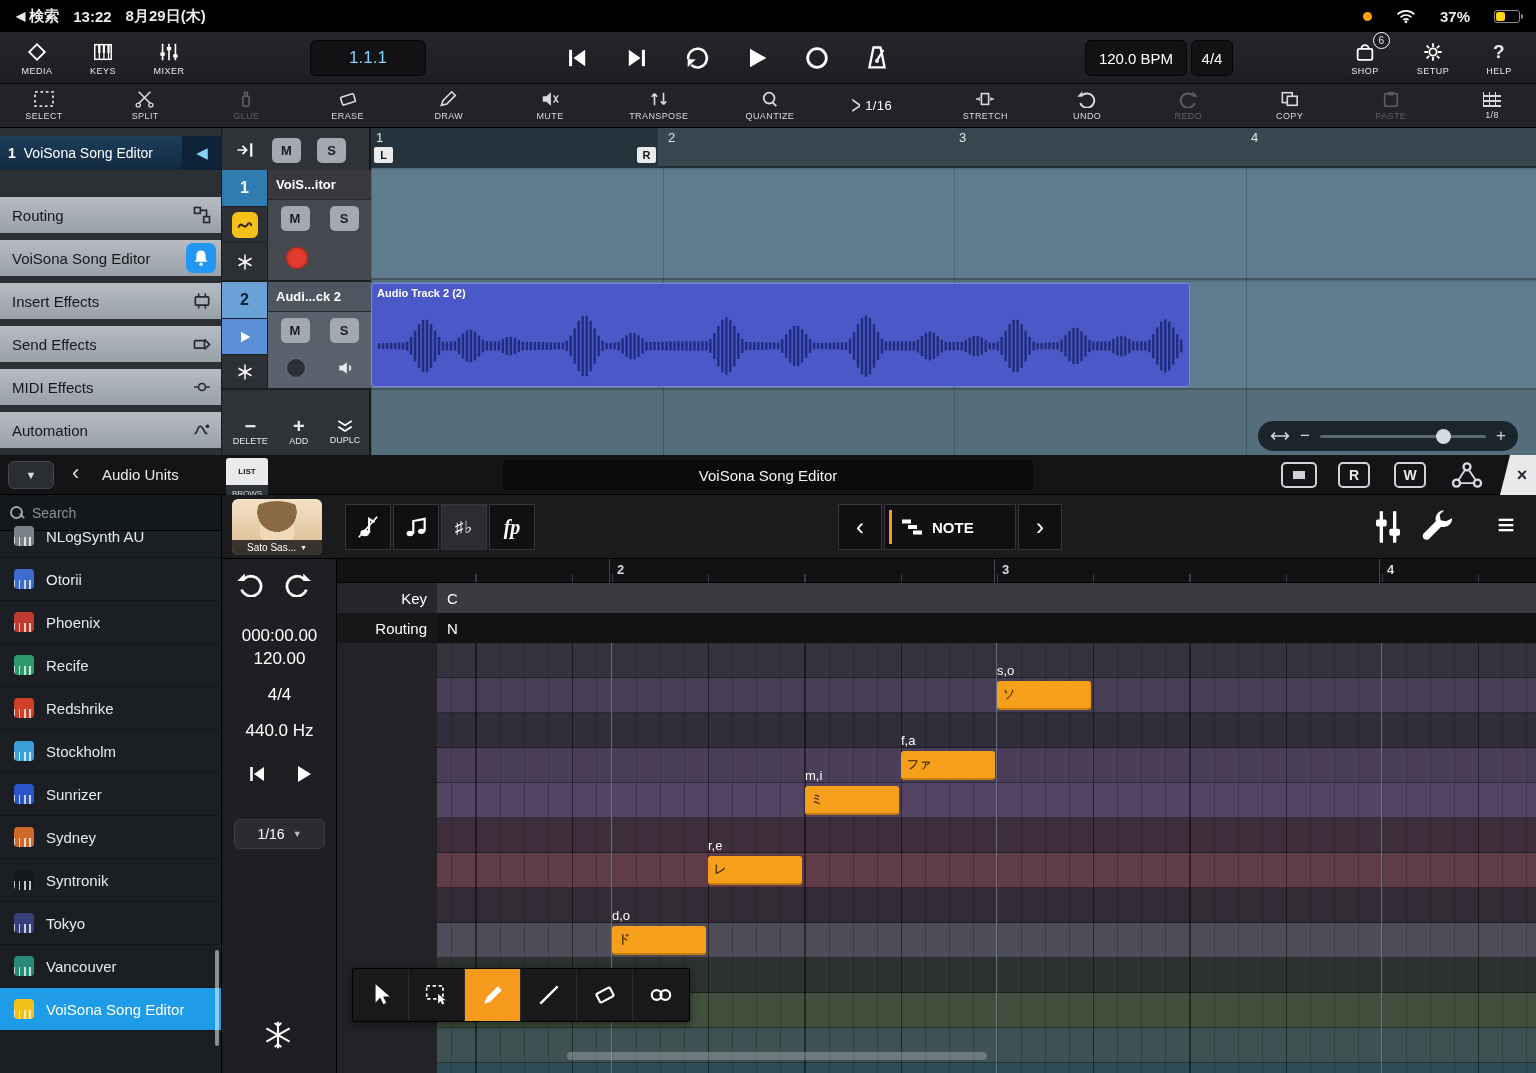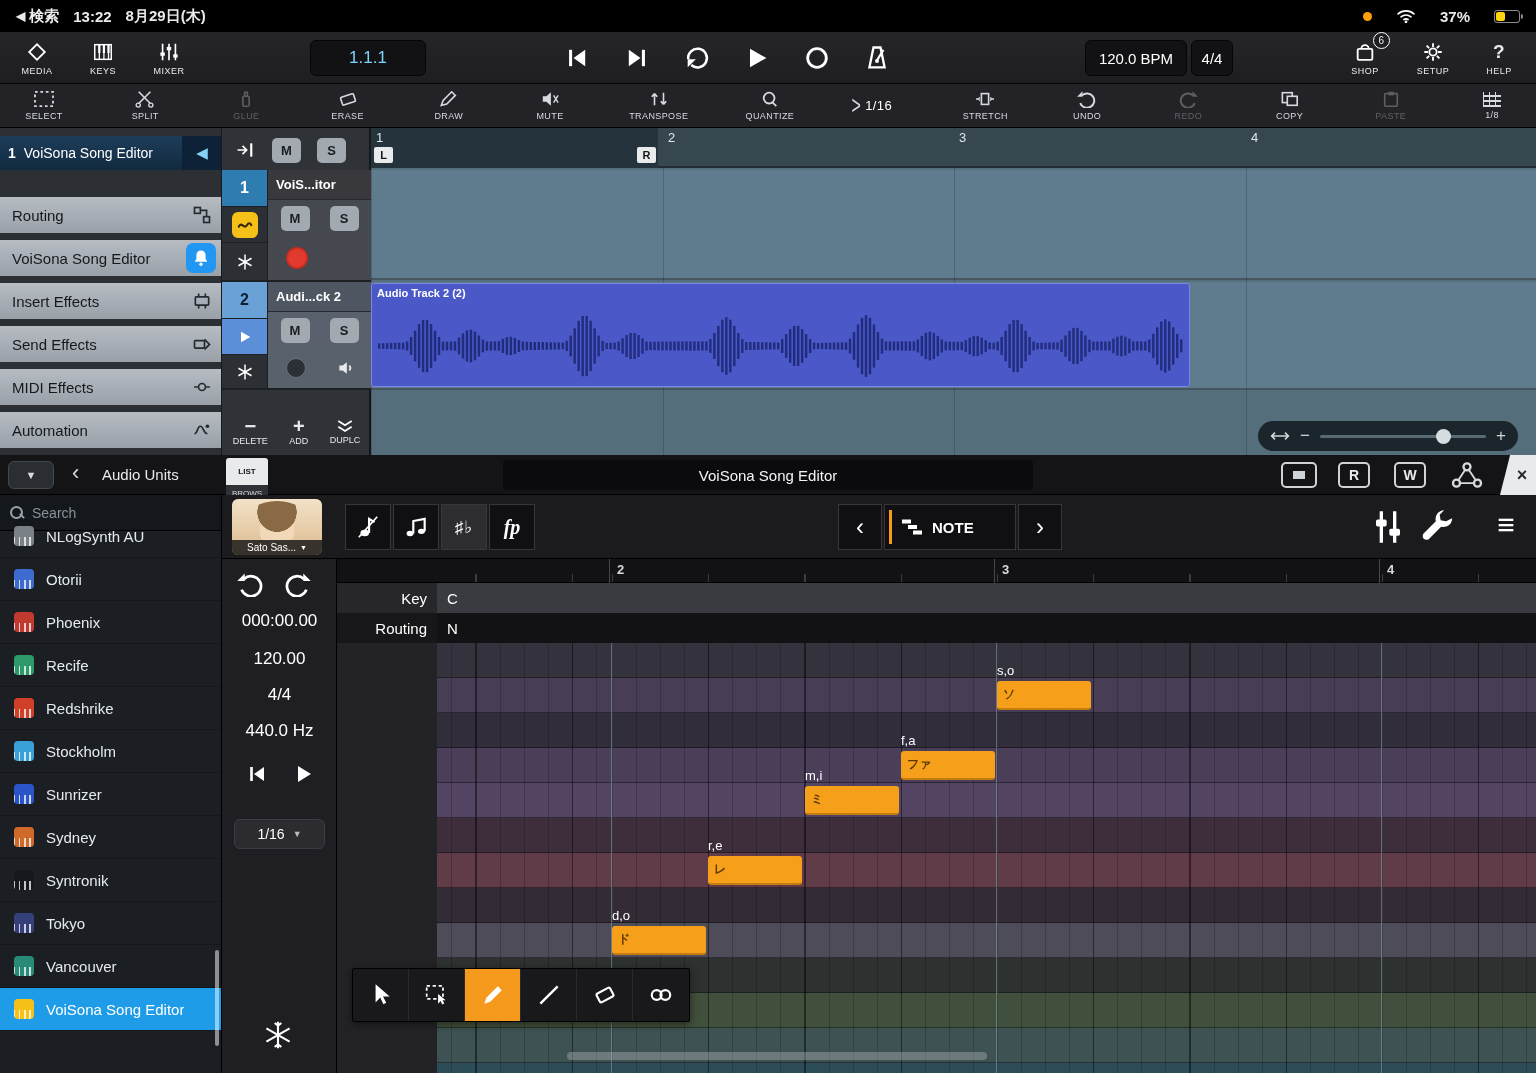--- a/index.html
+++ b/index.html
@@ -198,21 +198,21 @@
   .vmode-label{font-size:15px;font-weight:bold;color:#fff}
   .vtb-right{position:absolute;top:12px;width:40px;height:40px;color:#fff}
   #vtb-sliders{left:1146px}
   #vtb-wrench{left:1196px}
   #vtb-menu{left:1262px;font-size:30px;line-height:36px;text-align:center;width:44px}
 
   #vleft{position:absolute;left:0;top:64px;width:115px;height:514px;background:#1f1f23;border-right:1px solid #000}
   .vl-undo{position:absolute;left:14px;top:12px;width:30px;height:26px}
   .vl-redo{position:absolute;left:60px;top:12px;width:30px;height:26px}
   .vl-val{position:absolute;left:0;width:115px;text-align:center;color:#fff;font-size:17px}
-  #vl-time{top:52px}#vl-tempo{top:90px}#vl-ts{top:126px}#vl-tune{top:162px}
+  #vl-time{top:67px}#vl-tempo{top:90px}#vl-ts{top:126px}#vl-tune{top:162px}
   .vl-trans{position:absolute;left:0;top:203px;width:115px;display:flex;justify-content:center;gap:22px}
   .vl-trans .svgicon{width:24px;height:24px}
   .vl-grid{position:absolute;left:12px;top:260px;width:91px;height:30px;background:#2b2b30;border:1px solid #3c3c42;
     border-radius:6px;display:flex;align-items:center;justify-content:center;gap:8px;font-size:14px;color:#fff}
   .vl-grid .car{font-size:9px;color:#bbb}
   .vl-snow{position:absolute;left:40px;top:460px;width:32px;height:32px}
 
   #vruler{position:absolute;left:115px;top:64px;width:1199px;height:24px;background:#121215;border-bottom:1px solid #000}
   .vr-num{position:absolute;top:3px;font-size:13px;font-weight:bold;color:#d6dade}
   .vr-bar{position:absolute;top:0;width:1px;height:24px;background:#46464e}

